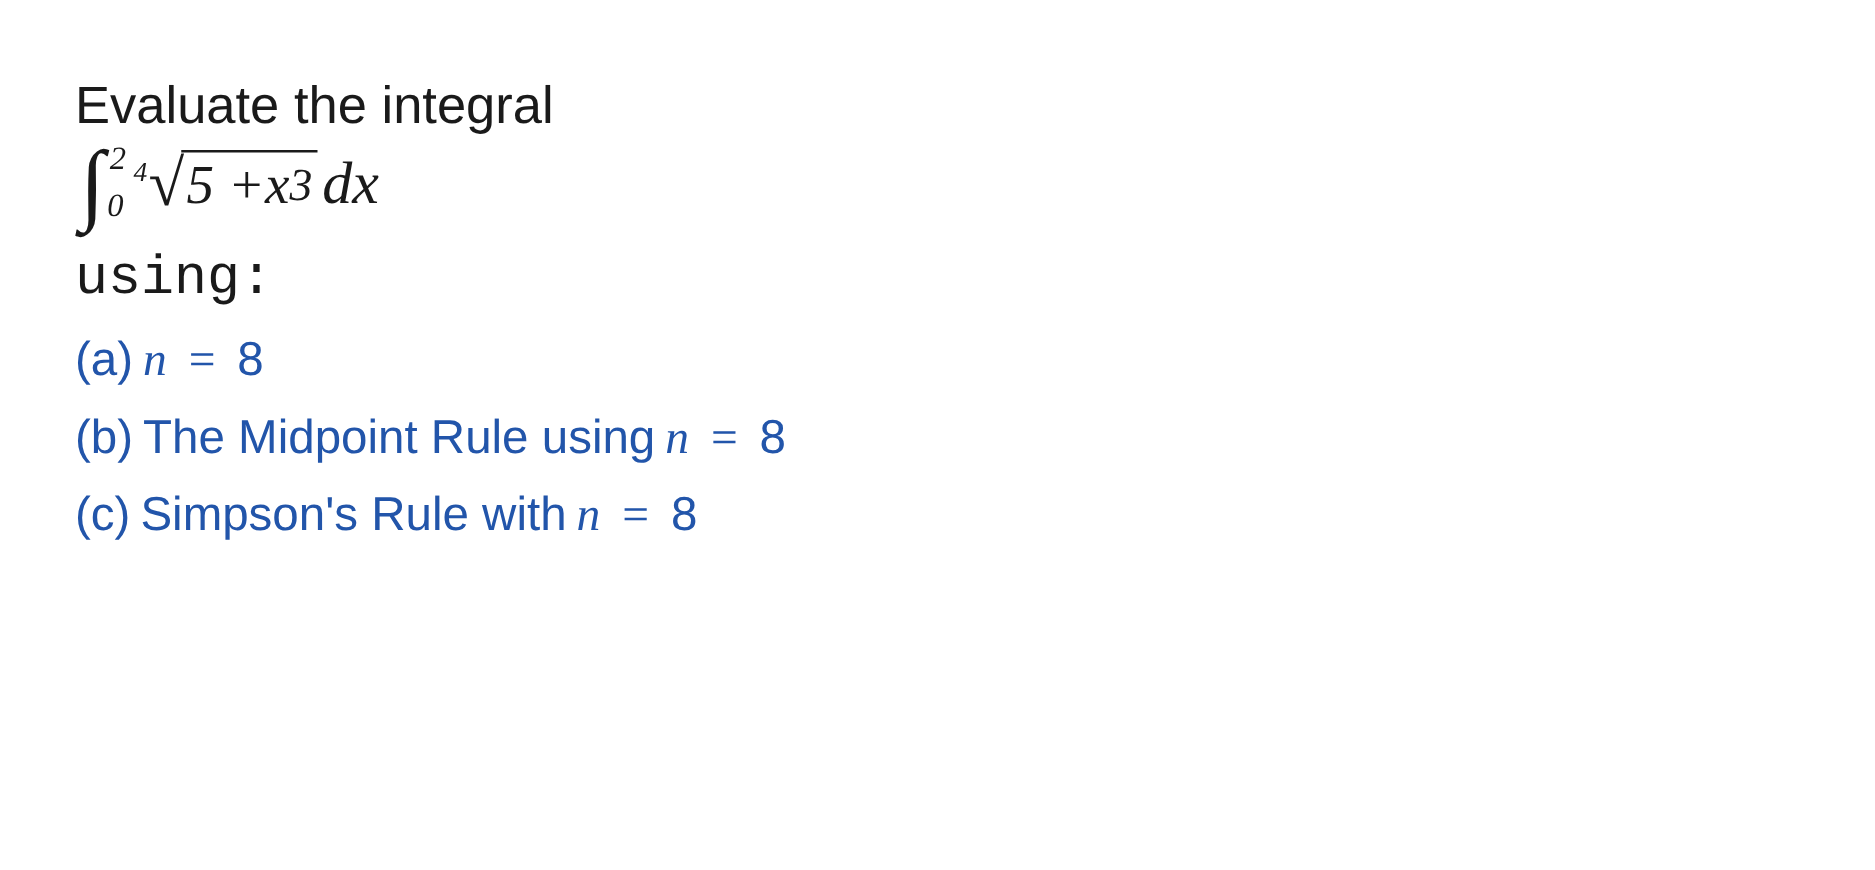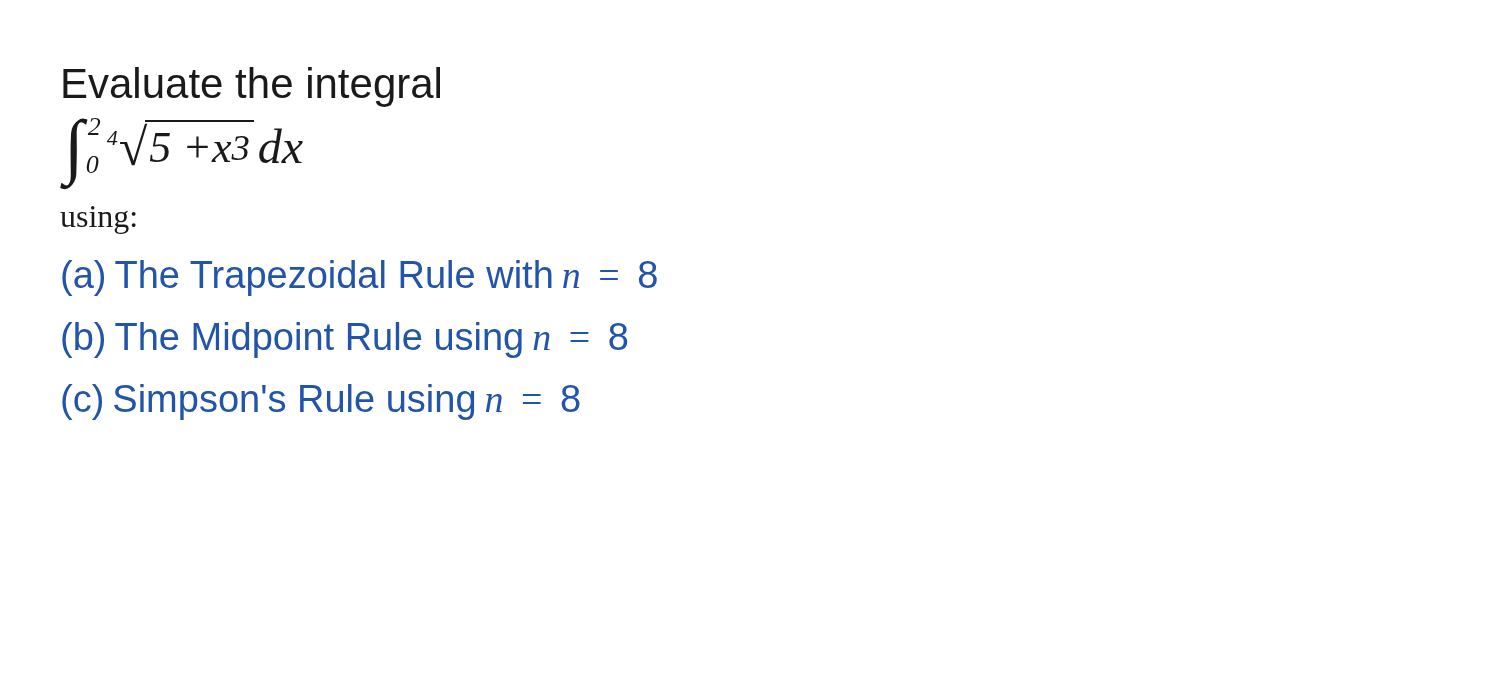--- a/index.html
+++ b/index.html
@@ -109,23 +109,23 @@
       font-style: italic;
     }
 
     .dx {
       font-size: 48px;
       font-style: italic;
       margin-left: 4px;
     }
 
     .using-text {
-      font-size: 32px;
-      color: #1a1a1a;
-      font-family: Liberation Serif, serif;
+      font-size: 44px;
+      color: #1a1a1a;
+      font-family: Liberation Mono, monospace;
       margin-bottom: 18px;
     }
 
     .rule-item {
       font-size: 38px;
       color: #2255aa;
       font-family: Arial, Helvetica, sans-serif;
       margin-bottom: 18px;
       display: flex;
       align-items: center;
@@ -170,35 +170,34 @@
         <span class="radicand">5 + <i>x</i><sup>3</sup></span>
       </span>
       <span class="dx">dx</span>
     </span>
   </div>
 
   <div class="using-text">using:</div>
 
   <div class="rule-item">
     <span class="label">(a)</span>
-    <span>The Trapezoidal Rule with </span>
     <span class="rule-math"><i>n</i></span>
     <span class="rule-equals">&nbsp;=&nbsp;</span>
     <span>8</span>
   </div>
 
   <div class="rule-item">
     <span class="label">(b)</span>
     <span>The Midpoint Rule using </span>
     <span class="rule-math"><i>n</i></span>
     <span class="rule-equals">&nbsp;=&nbsp;</span>
     <span>8</span>
   </div>
 
   <div class="rule-item">
     <span class="label">(c)</span>
-    <span>Simpson's Rule using </span>
+    <span>Simpson's Rule with </span>
     <span class="rule-math"><i>n</i></span>
     <span class="rule-equals">&nbsp;=&nbsp;</span>
     <span>8</span>
   </div>
 
 </div>
 
 </body></html>

